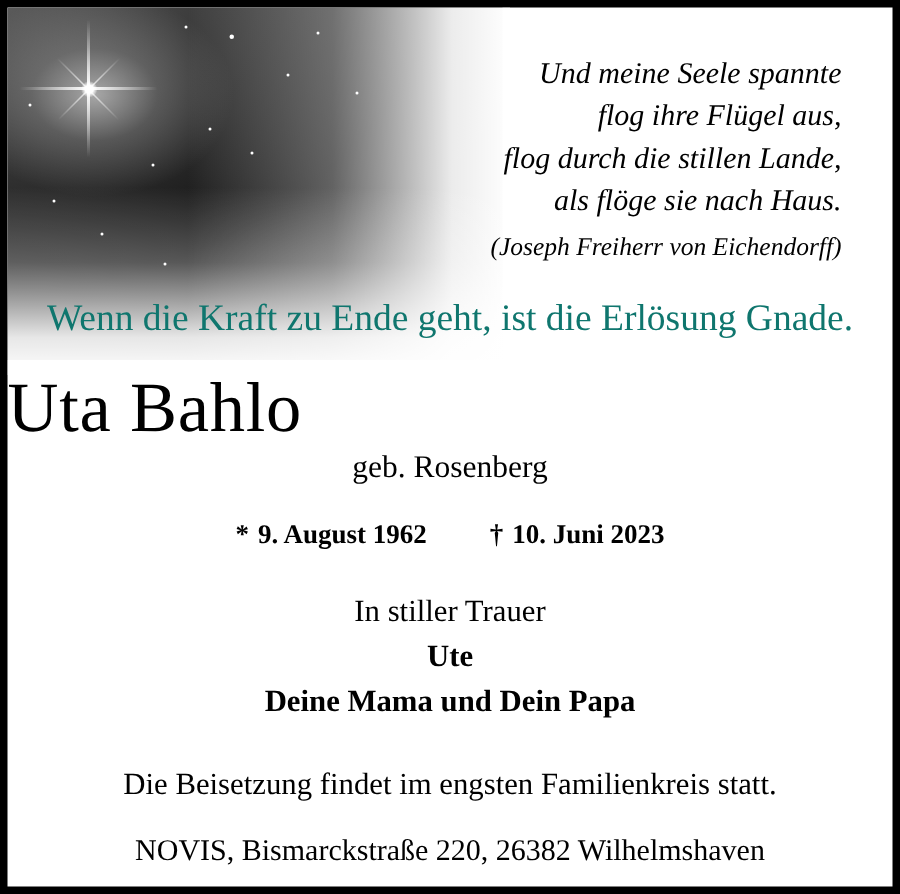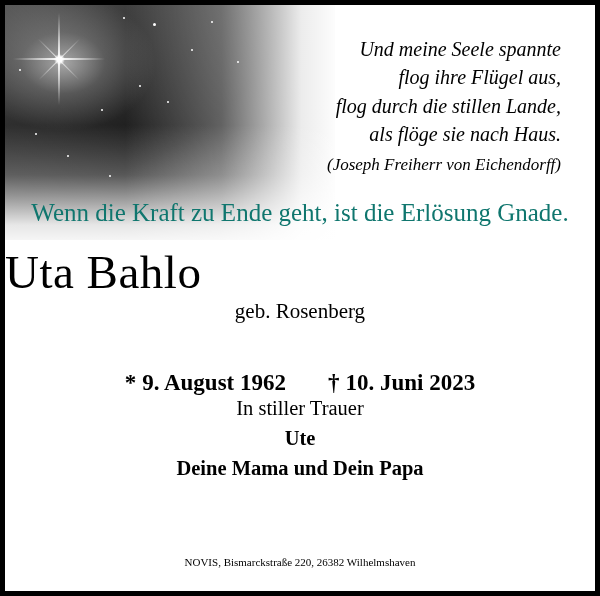--- a/index.html
+++ b/index.html
@@ -175,24 +175,23 @@
     text-align: center;
     font-size: 21px;
     color: #000;
   }
 
   .dates {
     position: absolute;
     left: 0; right: 0;
     top: 341px;
     text-align: center;
-    font-size: 23px;
+    font-size: 18px;
     font-weight: bold;
     color: #000;
-    margin-top: 24px;
   }
   .dates .sym { margin-right: 6px; }
   .dates .gap { display: inline-block; width: 42px; }
 
   .mourn {
     position: absolute;
     left: 0; right: 0;
     top: 388px;
     text-align: center;
     font-size: 20.5px;
@@ -208,21 +207,21 @@
     text-align: center;
     font-size: 20.5px;
     color: #000;
   }
 
   .footer {
     position: absolute;
     left: 0; right: 0;
     top: 551px;
     text-align: center;
-    font-size: 11px;
+    font-size: 20px;
     color: #000;
   }
 </style>
 </head>
 <body>
 
 <div class="obituary">
 
   <div class="art"></div>
   <div class="star-core"></div>
@@ -264,17 +263,18 @@
     <div class="dates">
       <span class="sym">*</span><span>9. August 1962</span><span class="gap"></span><span class="sym">†</span><span>10. Juni 2023</span>
     </div>
 
     <div class="mourn">
       <div>In stiller Trauer</div>
       <div class="bold">Ute</div>
       <div class="bold">Deine Mama und Dein Papa</div>
     </div>
 
+    <div class="note">Die Beisetzung findet im engsten Familienkreis statt.</div>
 
     <div class="footer">NOVIS, Bismarckstraße 220, 26382 Wilhelmshaven</div>
 
   </div>
 </div>
 
 </body></html>

